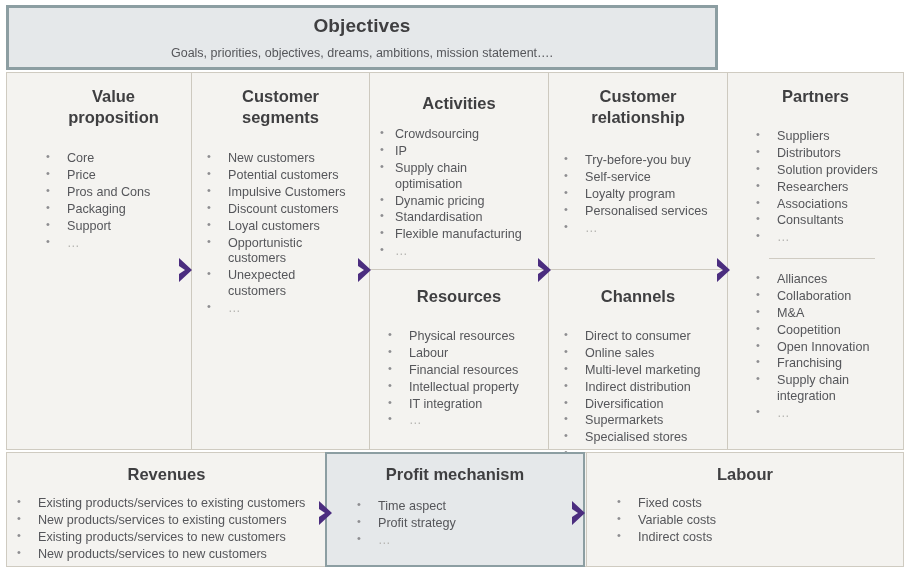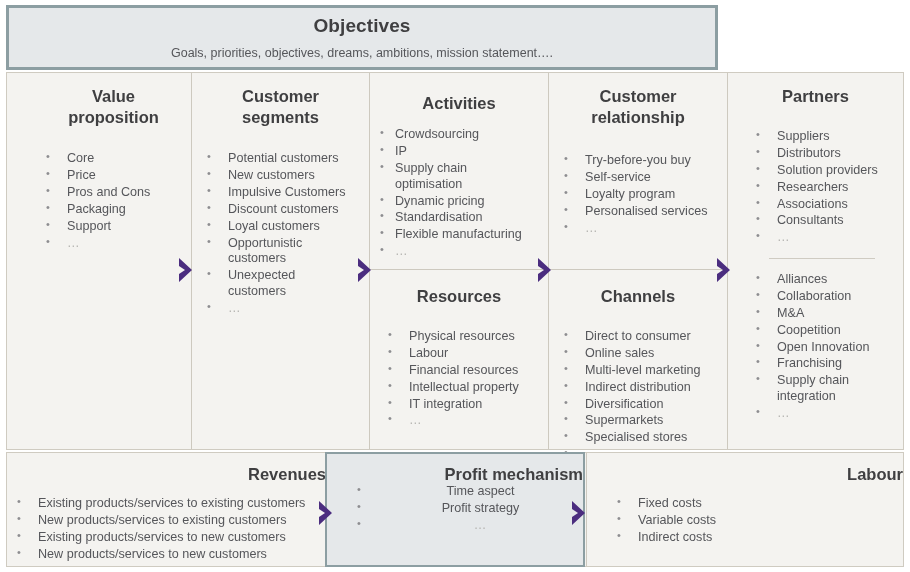--- a/index.html
+++ b/index.html
@@ -139,21 +139,21 @@
     position: absolute;
     left: 325px;
     top: 452px;
     width: 260px;
     height: 115px;
     box-sizing: border-box;
     background: #e5e8ea;
     border: 2px solid #8c9ea2;
   }
   .bottom-title {
-    text-align: right;
+    text-align: center;
     font-size: 16.5px;
     font-weight: bold;
     color: #3f3f41;
   }
 
   
   .chev {
     position: absolute;
     width: 20px;
     height: 26px;
@@ -195,22 +195,22 @@
         <li class="ellip">…</li>
       </ul>
     </div>
 
     <div class="cell" style="left:185px; top:0px; width:177px;">
       <div class="cell-title" style="margin-top:13px;">
         <div>Customer</div>
         <div>segments</div>
       </div>
       <ul class="items" style="margin-top:23px; padding-left:5px;">
+        <li>New customers</li>
         <li>Potential customers</li>
-        <li>New customers</li>
         <li>Impulsive Customers</li>
         <li>Discount customers</li>
         <li>Loyal customers</li>
         <li style="width:95px;">Opportunistic customers</li>
         <li style="width:95px;">Unexpected customers</li>
         <li class="ellip">…</li>
       </ul>
     </div>
 
     <div class="cell" style="left:363px; top:0px; width:178px;">
@@ -312,21 +312,21 @@
       <ul class="items" style="margin-top:12px; padding-left:20px;">
         <li>Fixed costs</li>
         <li>Variable costs</li>
         <li>Indirect costs</li>
       </ul>
     </div>
   </div>
 
   <div class="profit-box">
     <div class="bottom-title" style="margin-top:11px;">Profit mechanism</div>
-    <ul class="items" style="padding-left:20px;text-align:center;">
+    <ul class="items" style="margin-top:15px; padding-left:20px;">
       <li>Time aspect</li>
       <li>Profit strategy</li>
       <li class="ellip">…</li>
     </ul>
   </div>
 
   <div class="chev" style="left:176px; top:257px;">
     <svg width="20" height="26" viewBox="0 0 20 26">
       <path d="M3,1 L16,13 L3,25 L3,17 L9,13 L3,9 Z" fill="#4b2d7f"></path>
     </svg>

